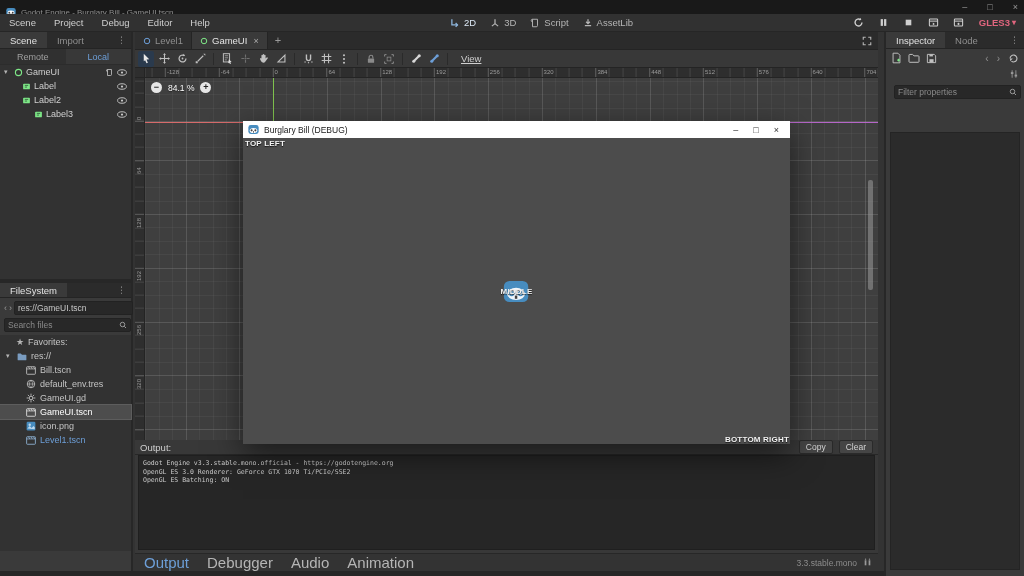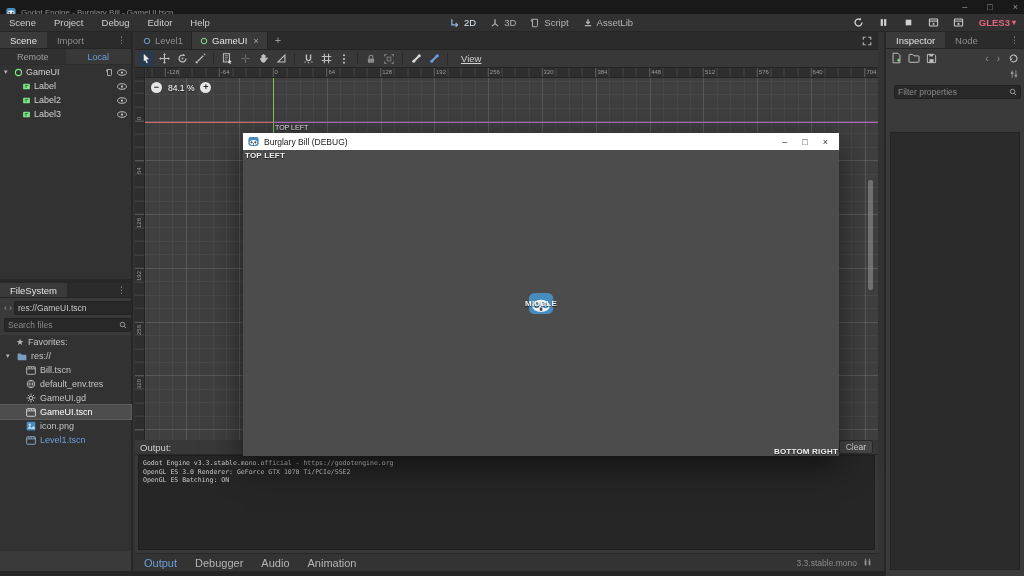--- a/index.html
+++ b/index.html
@@ -95,35 +95,35 @@
   
   .output-panel{left:135px;top:440px;width:743px;height:113px;background:#383838;}
   .output-header{height:15px;display:flex;align-items:center;padding:0 5px;border-bottom:1px solid #272727;}
   .output-title{font-size:9.5px;color:#cfcfcf;}
   .out-btn{margin-left:6px;background:#454545;border:1px solid #2a2a2a;border-radius:2px;color:#d5d5d5;font-size:8.5px;padding:1px 6px;}
   .output-body{position:absolute;top:15px;left:3px;right:3px;bottom:3px;background:#262626;border:1px solid #1f1f1f;padding:3px 4px;}
   .log-line{font-family:"DejaVu Sans Mono",monospace;font-size:6.5px;line-height:8.5px;color:#c9c9c9;white-space:pre;}
   .log-line.muted{color:#8d8d8d;}
 
   .bottom-bar{left:135px;top:553px;width:743px;height:18px;background:#333;border-top:1px solid #272727;display:flex;align-items:center;}
-  .bb-tab{font-size:11px;color:#b5b5b5;padding:0 9px;line-height:18px;}
+  .bb-tab{font-size:15px;color:#b5b5b5;padding:0 9px;line-height:18px;}
   .bb-tab.active{color:var(--accent);}
   .bb-right{margin-left:auto;display:flex;align-items:center;gap:6px;padding-right:6px;}
   .version{font-size:8.5px;color:#8d8d8d;}
   .bottom-strip{left:0;top:571px;width:1024px;height:5px;background:#262626;}
 
   
   .insp-toolbar{display:flex;align-items:center;gap:6px;padding:3px 5px;height:18px;}
   .insp-row2{display:flex;justify-content:flex-end;padding:0 5px;height:13px;align-items:center;}
   .hist-arrow{color:#8f8f8f;font-size:10px;}
   .insp-filter{margin:2px 4px;}
   .insp-body{position:absolute;left:4px;right:4px;top:100px;bottom:6px;background:#2b2b2b;border:1px solid #242424;}
 
   
-  .game-window{left:243px;top:133px;width:596px;height:323px;box-shadow:0 10px 30px rgba(0,0,0,.55);z-index:50;}
+  .game-window{left:243px;top:121px;width:547px;height:323px;box-shadow:0 10px 30px rgba(0,0,0,.55);z-index:50;}
   .gw-titlebar{height:17px;background:#fff;display:flex;align-items:center;padding:0 5px;gap:5px;}
   .gw-title{font-size:8.5px;color:#1a1a1a;}
   .gw-controls{margin-left:auto;display:flex;align-items:center;gap:15px;color:#333;font-size:9px;padding-right:6px;}
   .gw-content{position:relative;height:306px;background:#4c4c4c;overflow:hidden;}
   .gw-label{position:absolute;color:#f2f2f2;font-size:8px;font-weight:bold;text-shadow:0 1px 1px rgba(0,0,0,.7);letter-spacing:.2px;}
   .gw-topleft{left:2px;top:1px;}
   .gw-bottomright{right:1px;bottom:0;}
   .gw-middle-wrap{position:absolute;left:50%;top:50%;transform:translate(-50%,-50%);display:flex;align-items:center;justify-content:center;}
   .gw-middle-wrap .gw-label{position:relative;}
   .sprite{position:absolute;}
@@ -273,21 +273,21 @@
               <path d="M5 6h6M5 9h4" stroke="#2c5235" stroke-width="1.4"></path>
             </svg>
           <span class="name">Label2</span>
           <span class="right-ics">
             <svg width="10" height="7" viewBox="0 0 16 10">
                 <ellipse cx="8" cy="5" rx="7" ry="4.4" fill="none" stroke="#c8c8c8" stroke-width="1.5"></ellipse>
                 <circle cx="8" cy="5" r="1.8" fill="#c8c8c8"></circle>
               </svg>
           </span>
         </div>
-        <div class="tree-row" style="padding-left:22px;">
+        <div class="tree-row" style="padding-left:22px;margin-left:12px;">
           <svg width="9" height="9" viewBox="0 0 16 16">
               <rect x="2" y="3" width="12" height="10" rx="1.5" fill="#7ee787"></rect>
               <path d="M5 6h6M5 9h4" stroke="#2c5235" stroke-width="1.4"></path>
             </svg>
           <span class="name">Label3</span>
           <span class="right-ics">
             <svg width="10" height="7" viewBox="0 0 16 10">
                 <ellipse cx="8" cy="5" rx="7" ry="4.4" fill="none" stroke="#c8c8c8" stroke-width="1.5"></ellipse>
                 <circle cx="8" cy="5" r="1.8" fill="#c8c8c8"></circle>
               </svg>

